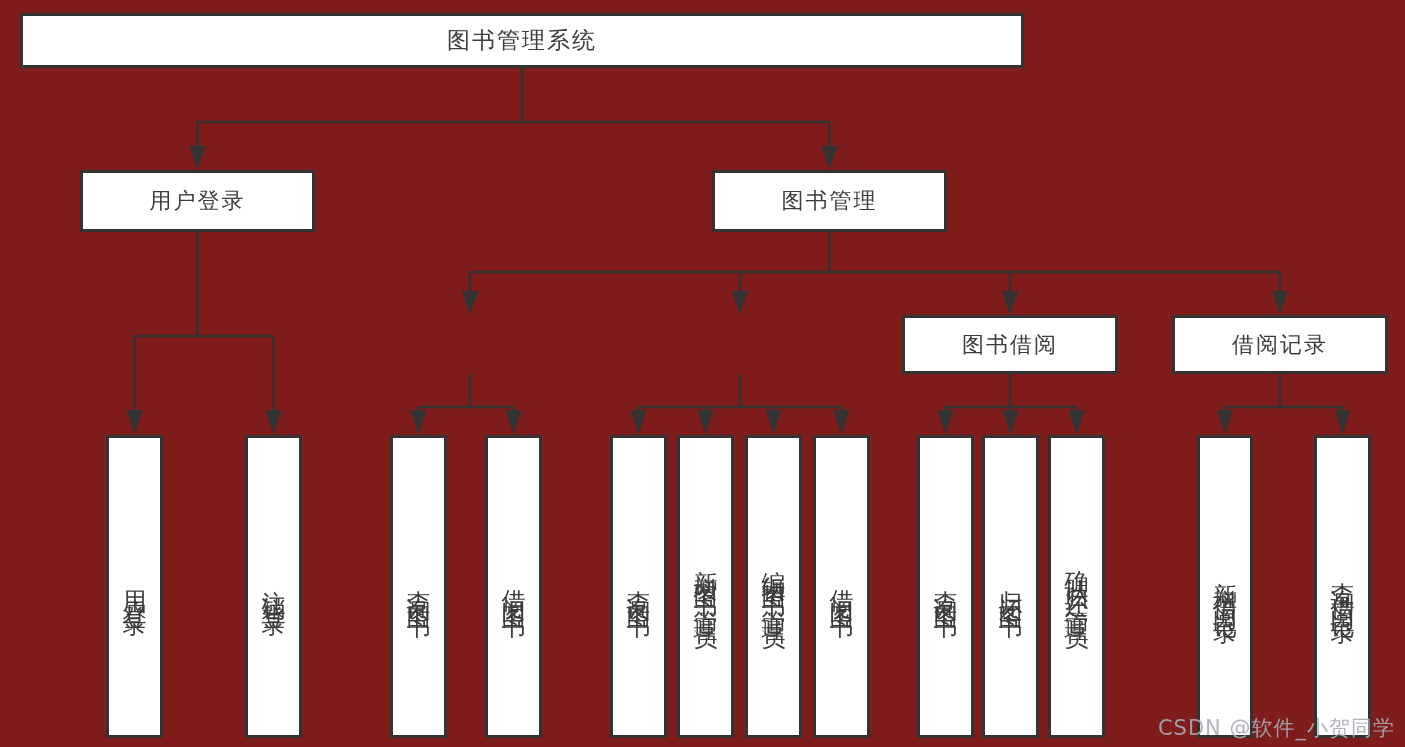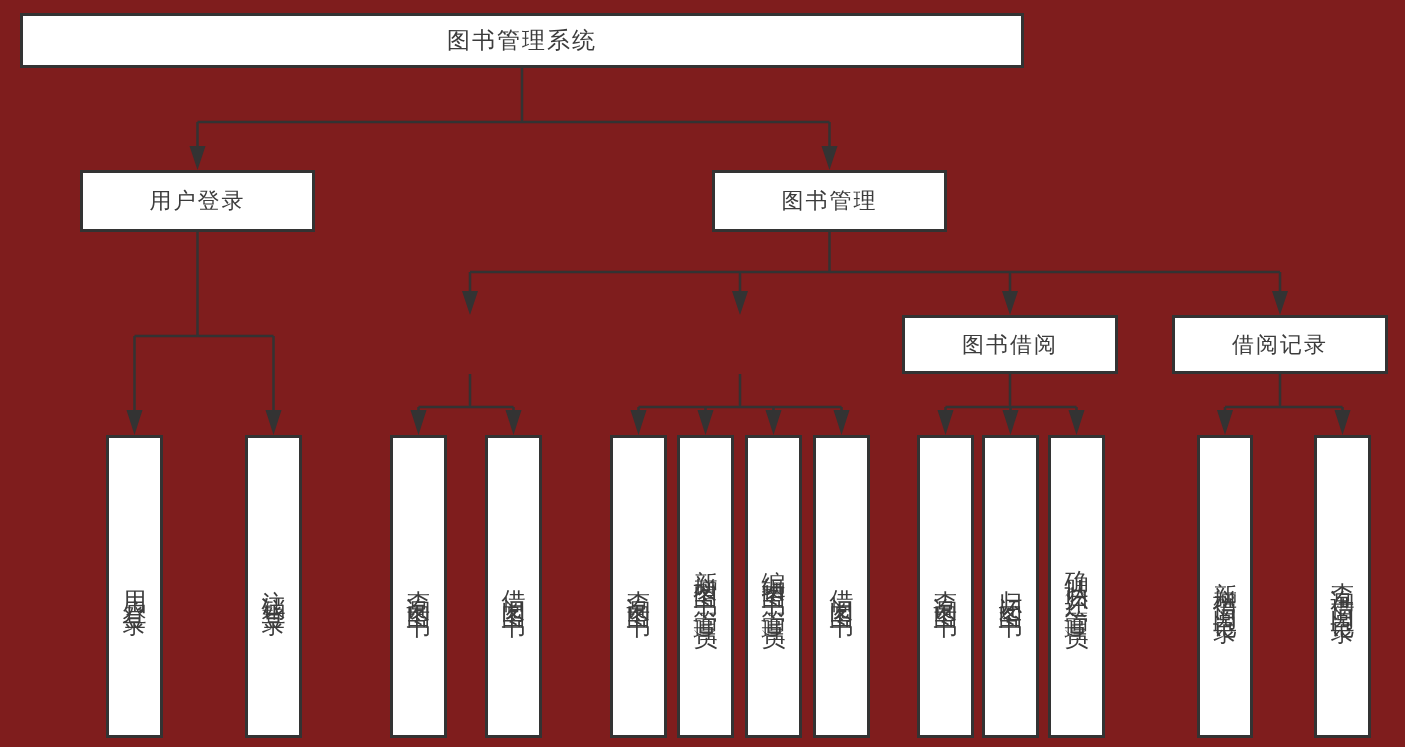--- a/index.html
+++ b/index.html
@@ -164,14 +164,15 @@
     <span class="v-text">确认归还（管理员）</span>
   </div>
 
   <div class="box" style="left:1197px;top:435px;width:56px;height:303px">
     <span class="v-text">新增借阅记录</span>
   </div>
   <div class="box" style="left:1314px;top:435px;width:57px;height:303px">
     <span class="v-text">查询借阅记录</span>
   </div>
 
+  <div class="watermark">CSDN @软件_小贺同学</div>
 
 </div>
 
 </body></html>

